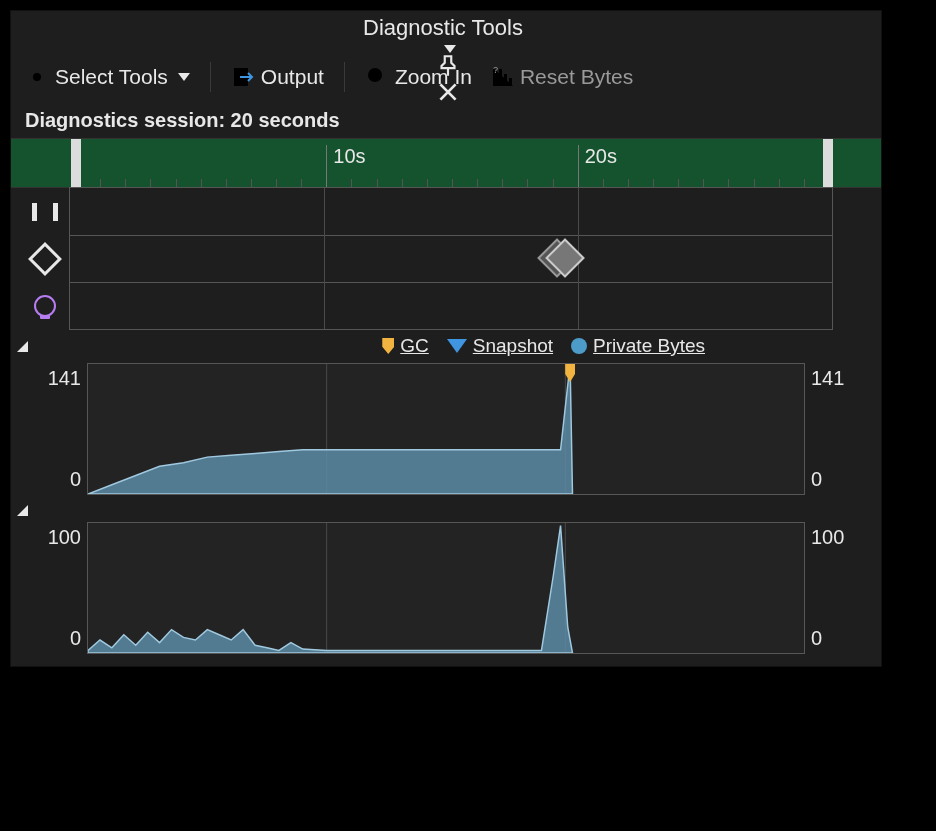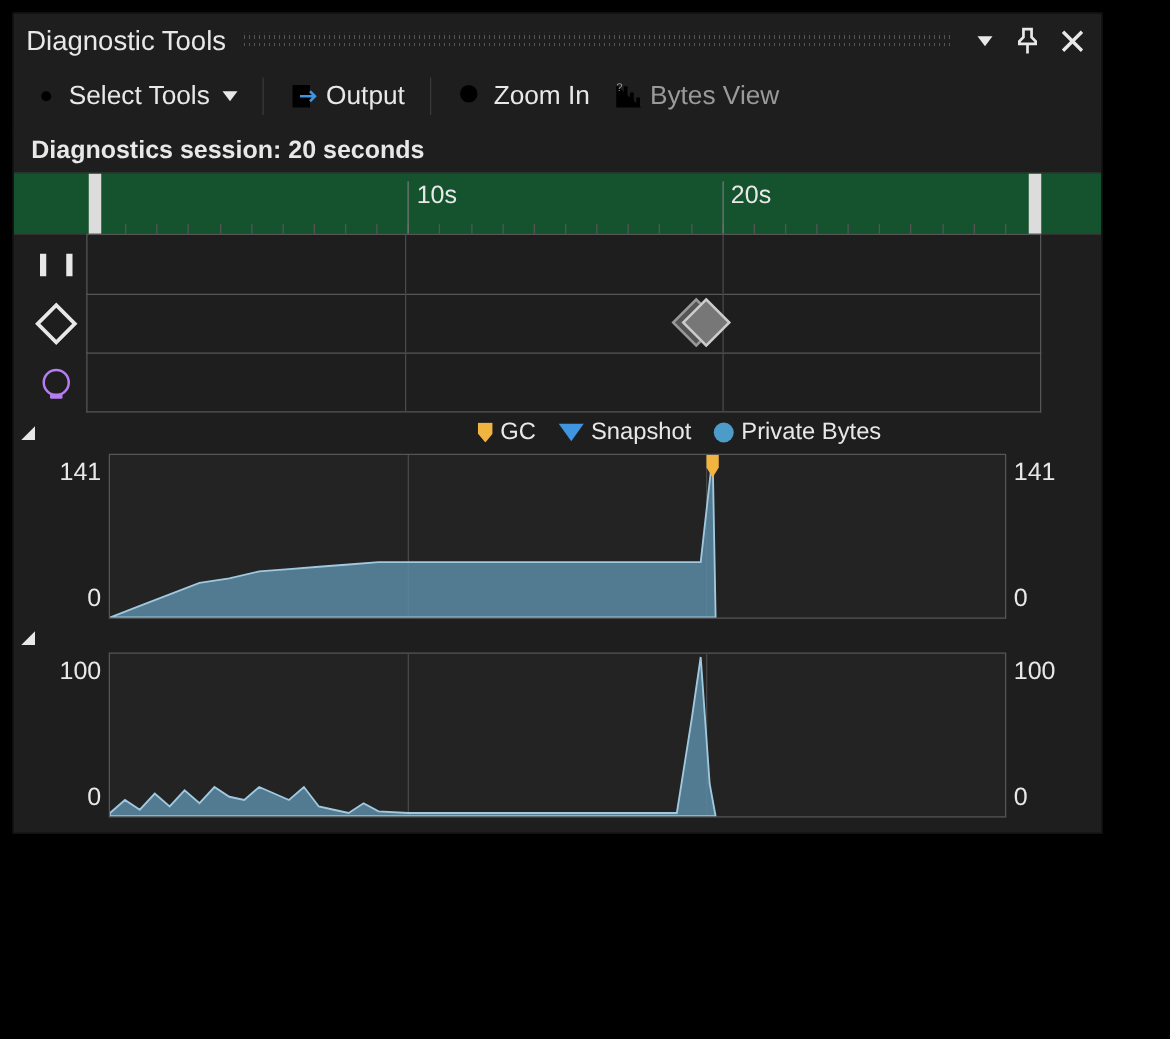--- a/index.html
+++ b/index.html
@@ -12,21 +12,21 @@
     --accent-blue: #6fa7c7;
     --area-fill: #5b8aa3;
     --area-stroke: #a0c9e0;
     --private-bytes: #4d9bc8;
     --gc-yellow: #f2b441;
     --snapshot-blue: #3f95e0;
   }
   html, body { margin:0; padding:0; background:var(--bg); color:var(--fg); font-family:"Segoe UI", Arial, sans-serif; font-size:18px; }
   .window { width:870px; margin:10px; border:1px solid #111; background:var(--panel); overflow:hidden; }
   
-  .titlebar { display:flex; align-items:center; height:44px; padding:0 10px 0 4px; background:var(--panel); position:relative; }
+  .titlebar { display:flex; align-items:center; height:44px; padding:0 10px 0 4px; background:var(--panel); position:relative;flex-direction:column; }
   .titlebar .title { padding:4px 6px; font-size:22px; }
   .drag-dots { flex:1; margin-left:8px; height:14px; background:
       repeating-linear-gradient(90deg, #555 0 1px, transparent 1px 4px); position:relative; }
   .drag-dots::after { content:""; position:absolute; inset:0; background:
       repeating-linear-gradient(0deg, var(--panel) 0 3px, transparent 3px 6px); }
   .titlebar .win-btn { width:26px; height:26px; display:flex; align-items:center; justify-content:center; color:var(--fg); margin-left:10px; cursor:pointer; }
   .titlebar svg { stroke:currentColor; fill:none; }
   
   .toolbar { display:flex; align-items:center; padding:6px 8px 10px 8px; gap:6px; background:var(--panel); }
   .tool { display:flex; align-items:center; gap:6px; padding:4px 6px; font-size:21px; cursor:pointer; }
@@ -40,21 +40,21 @@
   
   .ruler { position:relative; height:48px; background:#14532d; border-top:1px solid #333; border-bottom:1px solid #333; }
   .ruler .ticks { position:absolute; left:64px; right:52px; top:0; bottom:0; }
   .ruler .major { position:absolute; top:6px; bottom:0; border-left:1px solid #777; color:var(--fg); font-size:20px; padding-left:6px; }
   .ruler .minor { position:absolute; bottom:0; height:8px; border-left:1px solid #555; }
   .ruler .handle { position:absolute; top:0; bottom:0; width:10px; background:#dcdcdc; }
 
   
   .section-head { display:flex; align-items:center; padding:6px 6px; font-size:20px; font-weight:600; gap:4px; }
   .tri { width:0; height:0; border-left:11px solid transparent; border-right:0 solid transparent; border-bottom:11px solid currentColor; transform:rotate(0deg); margin-right:2px; }
-  .legend { display:flex; align-items:center; gap:18px; margin-left:0; font-weight:400; font-size:19px; }
+  .legend { display:flex; align-items:center; gap:18px; margin-left:0; font-weight:400; font-size:19px;text-decoration:underline; }
   .lg-item { display:flex; align-items:center; gap:6px; }
   .lg-gc { width:12px; height:16px; background:var(--gc-yellow); clip-path:polygon(0 0,100% 0,100% 55%,50% 100%,0 55%); }
   .lg-snap { width:0;height:0;border-left:10px solid transparent;border-right:10px solid transparent;border-top:14px solid var(--snapshot-blue); }
   .lg-pvt { width:16px;height:16px;border-radius:50%;background:var(--private-bytes); }
 
   
   .events-body { margin-left:10px; }
   .events-body .row { display:flex; align-items:center; height:47px; }
   .events-body .row-icon { width:48px; display:flex; align-items:center; justify-content:center; }
   .events-body .lane { flex:1; margin-right:48px; height:100%; border:1px solid var(--border); border-top:none; position:relative; }
@@ -135,21 +135,21 @@
       <span>Zoom In</span>
     </div>
     <div class="tool disabled">
       <svg viewBox="0 0 24 24">
           <rect x="9" y="4" width="3" height="16" stroke-width="2"></rect>
           <rect x="14" y="9" width="3" height="11" stroke-width="2"></rect>
           <rect x="19" y="13" width="3" height="7" stroke-width="2"></rect>
           <path d="M3 3 v18 h20" stroke-width="2"></path>
           <text x="3" y="8" font-size="9" fill="currentColor" stroke="none">?</text>
         </svg>
-      <span>Bytes View</span>
+      <span>Reset Bytes</span>
     </div>
   </div>
 
   <div class="session-label">Diagnostics session: 20 seconds</div>
 
   <div class="ruler">
     <div class="handle" style="left:60px"></div>
     <div class="handle" style="right:48px"></div>
     <div class="ticks">
         <div class="minor" style="left: 3.33333%;"></div>

